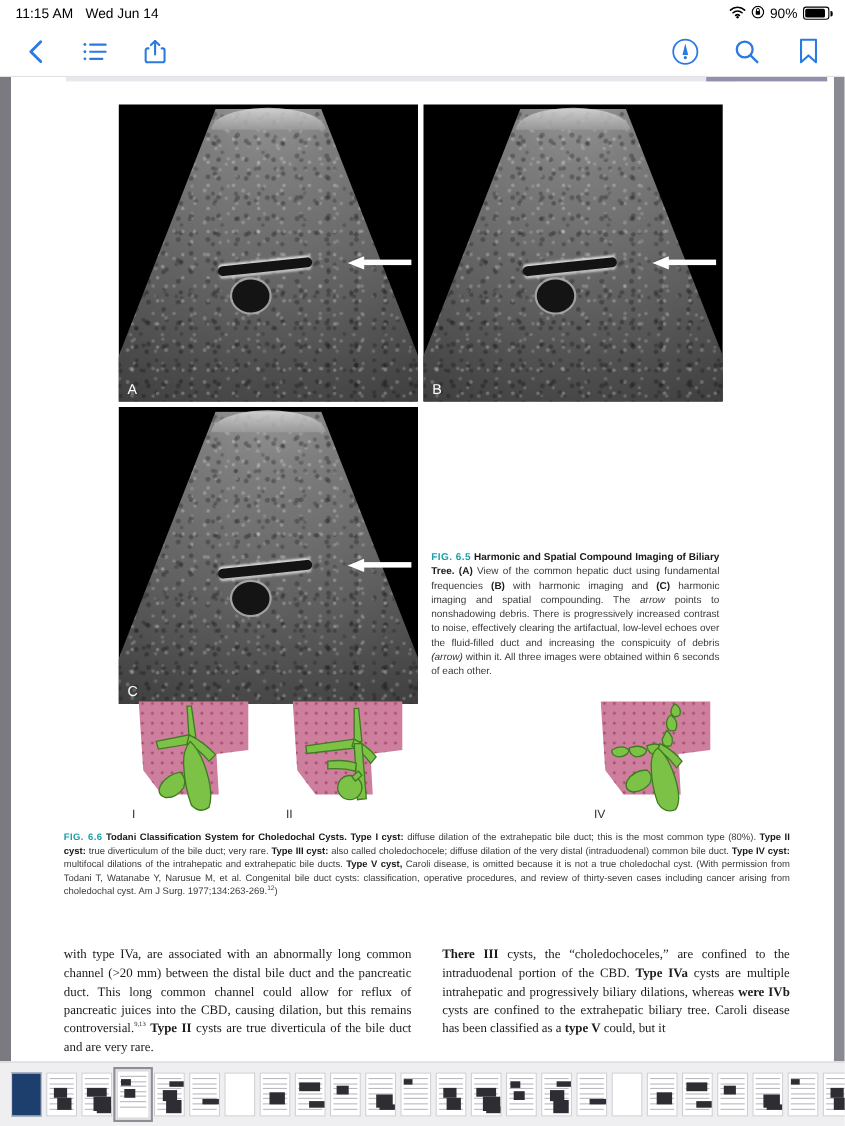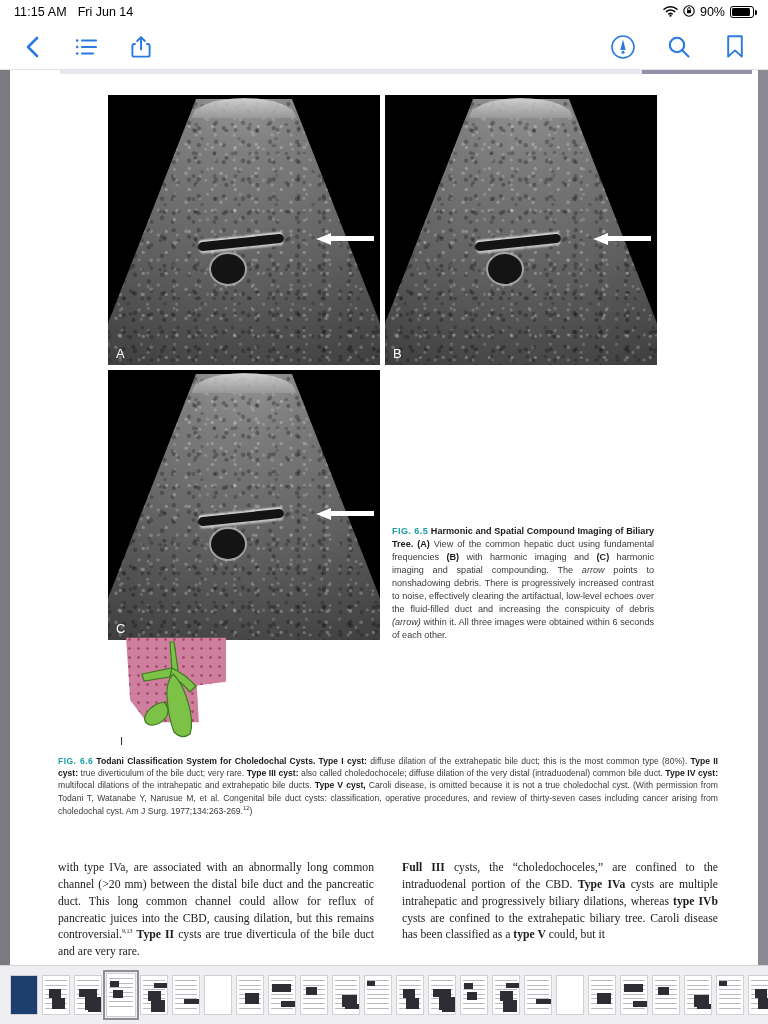--- a/index.html
+++ b/index.html
@@ -148,21 +148,21 @@
     width: 0; height: 0; border-top: 6px solid transparent;
     border-bottom: 6px solid transparent; border-right: 15px solid #fff;
   }
   .us-label {
     position: absolute; left: 8px; bottom: 4px;
     color: #fff; font-size: 13px; font-family: "Liberation Sans", sans-serif;
   }
 
   
   .cap65 {
-    position: absolute; left: 382px; top: 455px; width: 262px;
+    position: absolute; left: 382px; top: 430px; width: 262px;
     font-size: 9.1px; line-height: 1.43; color: #3a3a3a;
     text-align: justify; font-family: "Liberation Sans", sans-serif;
   }
   .cap-num { color: #1aa0a8; font-weight: 700; letter-spacing: .4px; }
   .cap65 b { color: #1a1a1a; }
 
   
   .todani { position: absolute; left: 100px; top: 560px; width: 560px; height: 115px; }
   .tcell { position: absolute; top: 0; width: 118px; height: 115px; }
   .t1 { left: 10px; } .t2 { left: 150px; } .t3 { left: 290px; } .t4 { left: 430px; }
@@ -225,21 +225,21 @@
   .thumb.blank { background: #fff; }
 </style>
 </head>
 <body>
 
 <div id="app">
 
   <div class="statusbar">
     <div class="sb-left">
       <span class="sb-time">11:15 AM</span>
-      <span class="sb-date">Fri Jun 14</span>
+      <span class="sb-date">Wed Jun 14</span>
     </div>
     <div class="sb-right">
       <span>
         <svg width="15" height="12" viewBox="0 0 15 12">
           <path d="M1 4.2 A9.5 9.5 0 0 1 14 4.2" stroke="#000" stroke-width="1.5" fill="none" stroke-linecap="round"></path>
           <path d="M3.4 6.6 A6 6 0 0 1 11.6 6.6" stroke="#000" stroke-width="1.5" fill="none" stroke-linecap="round"></path>
           <path d="M5.8 9 A2.6 2.6 0 0 1 9.2 9" stroke="#000" stroke-width="1.5" fill="none" stroke-linecap="round"></path>
           <circle cx="7.5" cy="10.7" r="1.1" fill="#000"></circle>
         </svg>
       </span>
@@ -371,35 +371,67 @@
               <path d="M50 12 L54 12 L58 40 L52 42 Z"></path>
               <path d="M22 44 L52 38 L55 46 L24 51 Z"></path>
               <path d="M52 38 Q66 45 76 56 L70 62 Q60 50 50 46 Z"></path>
               <path d="M53 44 Q62 52 68 72 Q74 92 70 104 Q62 110 54 102 Q48 86 47 66 Q46 52 53 44 Z"></path>
               <path d="M44 72 Q32 74 26 84 Q22 92 30 95 Q40 96 47 86 Q50 78 44 72 Z"></path>
             </g>
           </svg>
           <div class="tlabel">I</div>
         </div>
 
-
-
+        <div class="tcell t2">
+          <div class="liver"></div>
+          <svg class="bile" viewBox="0 0 118 115">
+            <g stroke="#3f7a22" stroke-width="1.2" fill="#7cc247">
+              <path d="M62 14 L66 14 L69 44 L62 45 Z"></path>
+              <path d="M18 48 L62 42 L64 50 L19 55 Z"></path>
+              <path d="M62 42 Q74 48 82 58 L77 64 Q68 52 60 48 Z"></path>
+              <path d="M62 46 L69 46 L73 96 L65 97 Z"></path>
+              <path d="M38 62 Q54 60 64 64 L63 71 Q52 68 38 69 Z"></path>
+              <circle cx="58" cy="86" r="11"></circle>
+              <path d="M60 76 L66 71 L69 75 L63 80 Z"></path>
+            </g>
+          </svg>
+          <div class="tlabel">II</div>
+        </div>
+
+
+        <div class="tcell t4">
+          <div class="liver"></div>
+          <svg class="bile" viewBox="0 0 118 115">
+            <g stroke="#3f7a22" stroke-width="1.2" fill="#7cc247">
+              <path d="M74 10 Q80 14 78 20 Q72 24 70 18 Q70 12 74 10 Z"></path>
+              <path d="M70 20 Q78 26 74 34 Q66 36 66 28 Q66 22 70 20 Z"></path>
+              <path d="M66 34 Q74 40 70 48 Q62 50 62 42 Z"></path>
+              <path d="M16 52 Q26 46 32 52 Q30 58 22 58 Q16 57 16 52 Z"></path>
+              <path d="M32 50 Q42 46 48 52 Q46 58 38 58 Q32 56 32 50 Z"></path>
+              <path d="M48 48 Q58 44 62 50 L60 56 Q50 58 48 48 Z"></path>
+              <path d="M60 46 Q72 52 80 62 L75 68 Q66 56 58 52 Z"></path>
+              <path d="M58 50 Q68 58 74 78 Q80 98 74 106 Q64 110 58 100 Q52 84 52 66 Q52 54 58 50 Z"></path>
+              <path d="M48 70 Q36 70 30 80 Q27 88 35 90 Q45 90 51 82 Q54 74 48 70 Z"></path>
+            </g>
+          </svg>
+          <div class="tlabel">IV</div>
+        </div>
       </div>
 
       <div class="cap66">
         <span class="cap-num">FIG. 6.6</span>
         <b>Todani Classification System for Choledochal Cysts.</b><b> Type I cyst:</b><span> diffuse dilation of the extrahepatic bile duct; this is the most common type (80%). </span><b>Type II cyst:</b><span>  true diverticulum of the bile duct; very rare. </span><b>Type III cyst:</b><span> also called choledochocele; diffuse dilation of the very distal (intraduodenal) common bile duct. </span><b>Type IV cyst:</b><span> multifocal dilations of the intrahepatic and extrahepatic bile ducts. </span><b>Type V cyst,</b><span> Caroli disease, is omitted because it is not a true choledochal cyst. (With permission from Todani T, Watanabe Y, Narusue M, et al. Congenital bile duct cysts: classification, operative procedures, and review of thirty-seven cases including cancer arising from choledochal cyst. Am J Surg. 1977;134:263-269.</span><span class="sup">12</span><span>)</span>
       </div>
 
       <div class="bodycols">
         <div class="col">
           <span>with type IVa, are associated with an abnormally long common channel (&gt;20 mm) between the distal bile duct and the pancreatic duct. This long common channel could allow for reflux of pancreatic juices into the CBD, causing dilation, but this remains controversial.</span><span class="sup">9,13</span><span> </span><b>Type II</b><span> cysts are true diverticula of the bile duct and are very rare. </span>
         </div>
         <div class="col">
-          <b>Full III</b><span> cysts, the “choledochoceles,” are confined to the intraduodenal portion of the CBD. </span><b>Type IVa</b><span> cysts are multiple intrahepatic and progressively biliary dilations, whereas </span><b>type IVb</b><span> cysts are confined to the extrahepatic biliary tree. Caroli disease has been classified as a </span><b>type V</b><span> could, but it</span>
+          <b>There III</b><span> cysts, the “choledochoceles,” are confined to the intraduodenal portion of the CBD. </span><b>Type IVa</b><span> cysts are multiple intrahepatic and progressively biliary dilations, whereas </span><b>were IVb</b><span> cysts are confined to the extrahepatic biliary tree. Caroli disease has been classified as a </span><b>type V</b><span> could, but it</span>
         </div>
       </div>
 
     </div>
 
   </div>
 
   <div class="thumbstrip" id="thumbstrip">
       <div class="thumb cover"></div>
       <div class="thumb">

